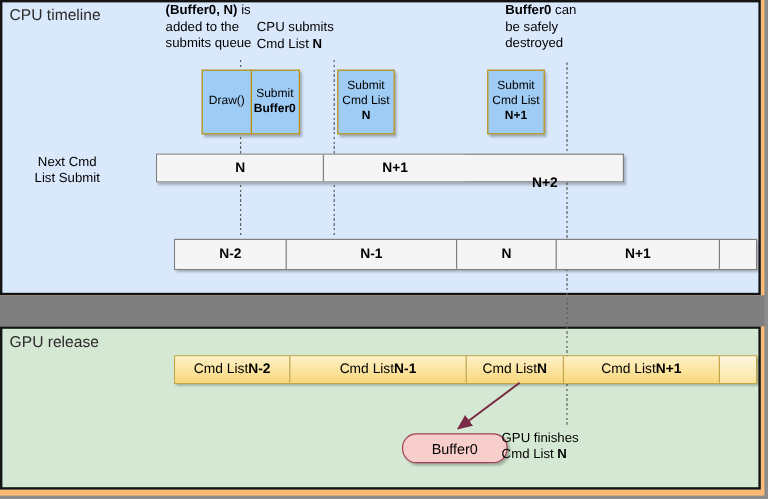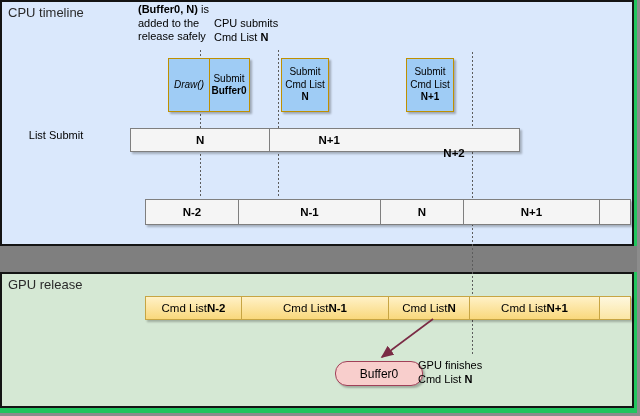--- a/index.html
+++ b/index.html
@@ -1,16 +1,16 @@
 <!DOCTYPE html>
 <html><head>
 <meta charset="utf-8">
 <style>
   html,body { margin:0; padding:0; }
-  .page { position:relative; width:640px; height:416px; background:#22c55e;
+  .page { position:relative; width:640px; height:416px; background:#fdba74;
           font-family:"Liberation Sans", sans-serif; overflow:hidden; color:#000; }
 
   .panel { position:absolute; border:2px solid #141414; box-sizing:border-box; z-index:0; }
   .cpu-panel { left:0; top:0; width:634px; height:246px; background:#DAE8FC; }
   .gpu-panel { left:0; top:272px; width:634px; height:136px; background:#D5E8D4; }
   .band { position:absolute; left:0; top:246px; width:640px; height:26px; background:#7F7F7F; z-index:0; }
   .edge { position:absolute; background:#8C8C8C; z-index:4; }
 
   .title { position:absolute; font-size:13px; color:#2a2a2a; z-index:2; }
 
@@ -58,31 +58,36 @@
   <div class="dotted" style="left:200px; top:50px; height:146px;"></div>
   <div class="dotted" style="left:278px; top:50px; height:146px;"></div>
   <div class="dotted" style="left:472px; top:52px; height:302px;"></div>
 
   <div class="title" style="left:8px; top:5px;">CPU timeline</div>
   <div class="title" style="left:8px; top:277px;">GPU release</div>
 
   <div class="ann" style="left:138px; top:3px; width:118px;">
     <div><b>(Buffer0, N)</b><span> is</span></div>
     <div>added to the</div>
-    <div>release safely</div>
+    <div>submits queue</div>
   </div>
 
   <div class="ann" style="left:214px; top:17px; width:98px;">
     <div>CPU submits</div>
     <div><span>Cmd List </span><b>N</b></div>
   </div>
 
+  <div class="ann" style="left:421px; top:3px; width:104px;">
+    <div><b>Buffer0</b><span> can</span></div>
+    <div>be safely</div>
+    <div>destroyed</div>
+  </div>
 
   <div class="bluebox" style="left:120px; top:58px;">
-    <div class="cell" style="width:42px; height:54px;font-style:italic;">
+    <div class="cell" style="width:42px; height:54px;">
       <div>Draw()</div>
     </div>
     <div class="cell" style="width:41px; height:54px; margin-left:-1.5px;">
       <div>Submit</div>
       <b>Buffer0</b>
     </div>
   </div>
 
   <div class="bluebox" style="left:233px; top:58px;">
     <div class="cell" style="width:48px; height:54px;">
@@ -94,20 +99,21 @@
 
   <div class="bluebox" style="left:358px; top:58px;">
     <div class="cell" style="width:48px; height:54px;">
       <div>Submit</div>
       <div>Cmd List</div>
       <b>N+1</b>
     </div>
   </div>
 
   <div class="rowlabel" style="left:8px; top:129px; width:96px;">
+    <div>Next Cmd</div>
     <div>List Submit</div>
   </div>
   <div class="bar" style="left:130px; top:128px; width:390px; height:24px;">
     <div class="seg" style="width:147px;">N</div>
     <div class="seg" style="width:126px;">N+1</div>
     <div class="seg" style="width:139px;margin-top:24px;">N+2</div>
   </div>
 
   <div class="bar" style="left:145px; top:199px; width:486px; height:26px;">
     <div class="seg" style="width:92px;">N-2</div>

